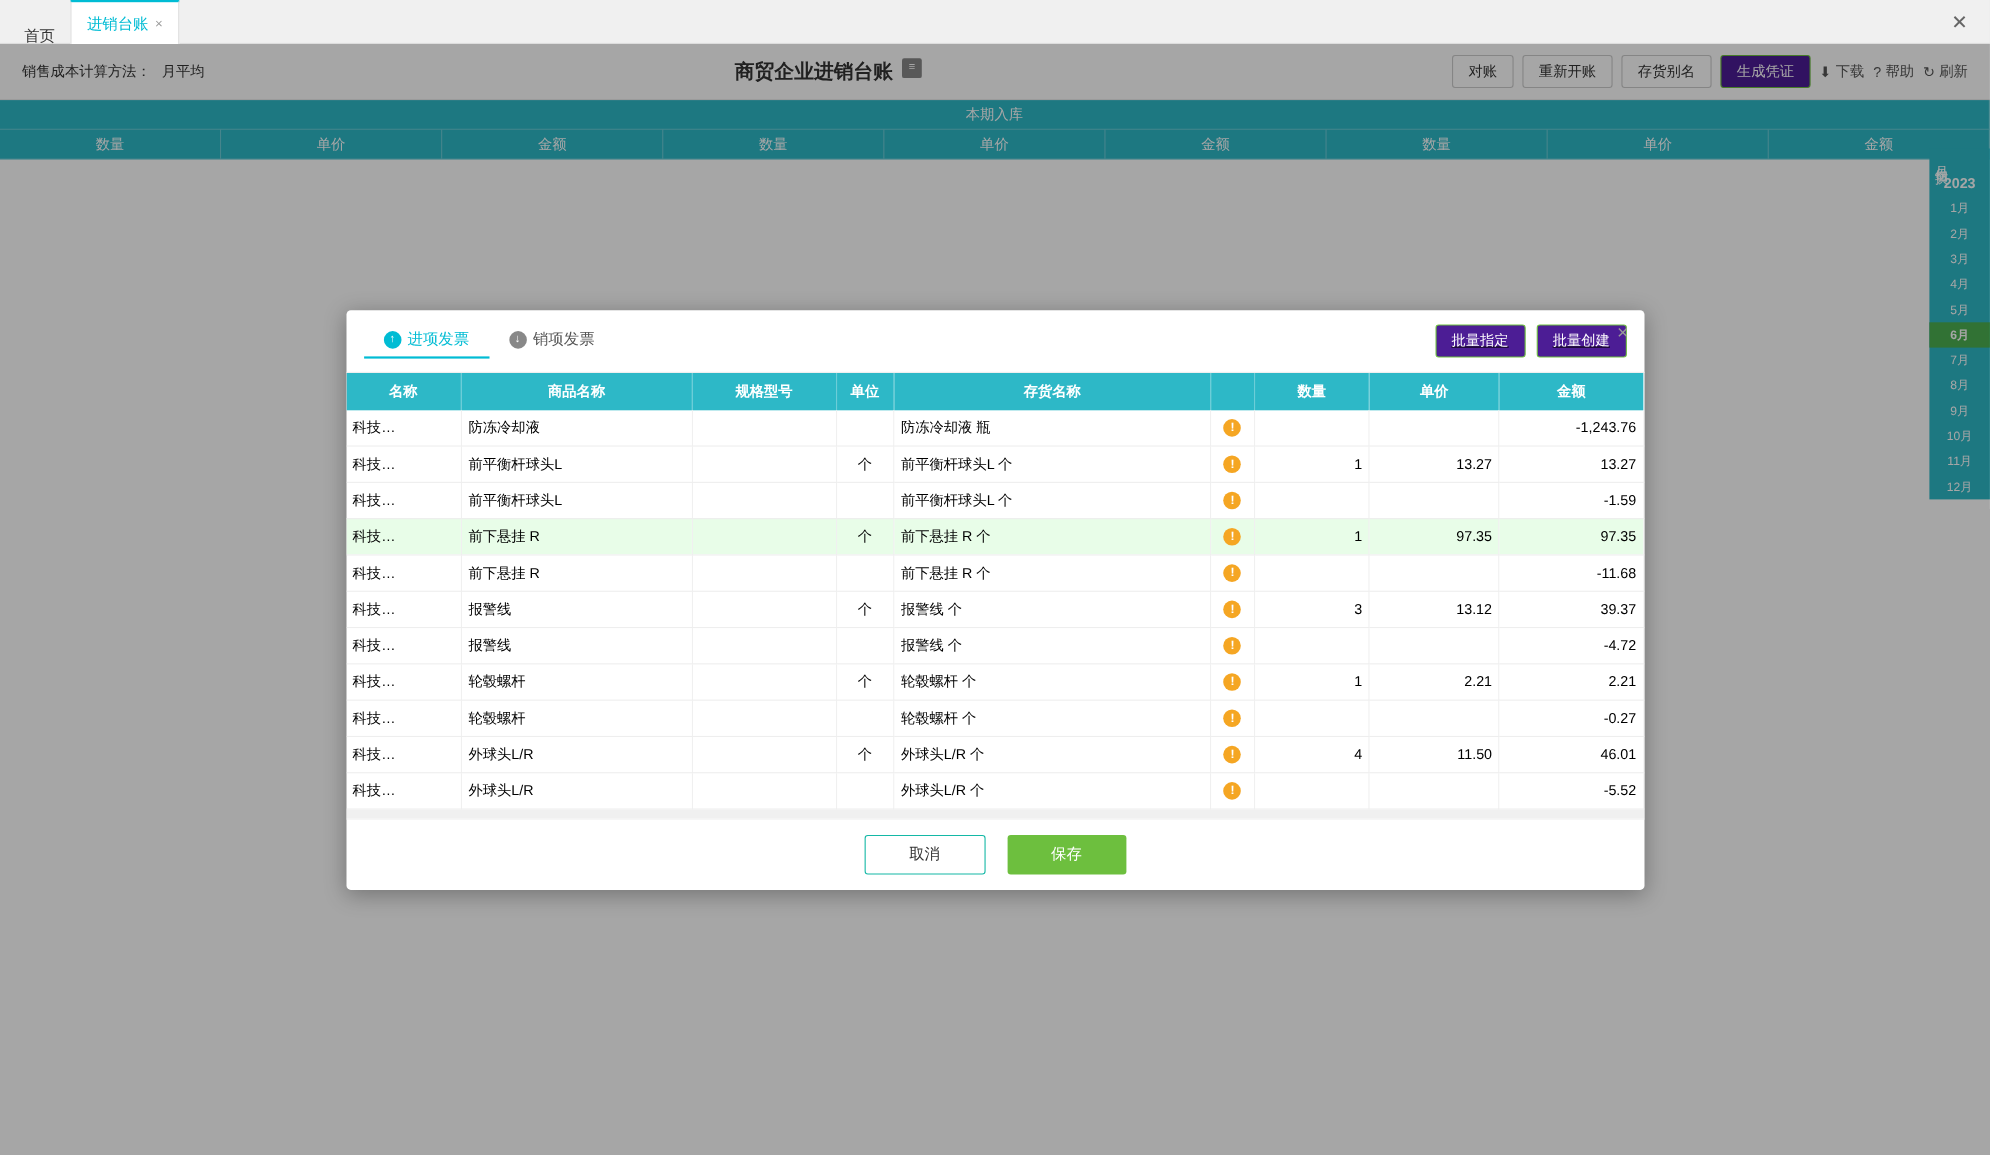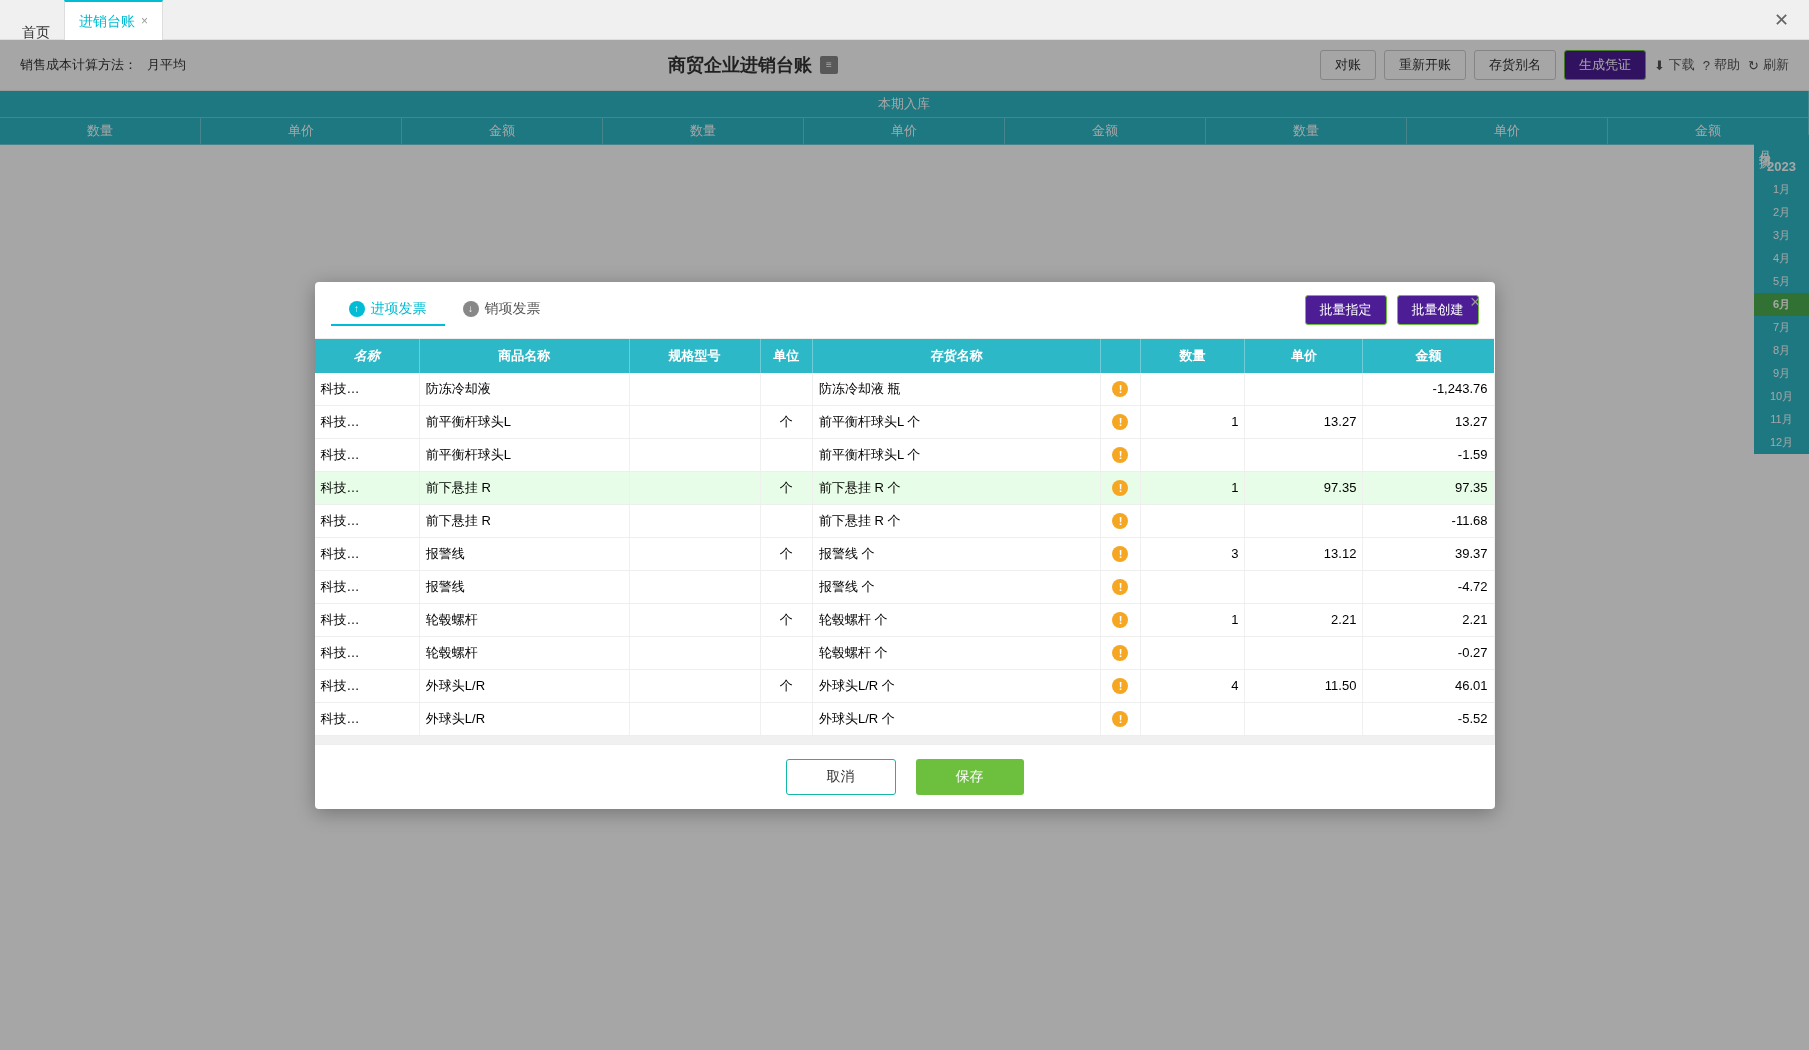--- a/index.html
+++ b/index.html
@@ -75,21 +75,21 @@
       font-size: 13px;
       color: #333;
     }
     .page-header .page-title {
       flex: 1;
       text-align: center;
       font-size: 18px;
       font-weight: bold;
       color: #333;
       display: flex;
-      align-items: center;
+      align-items: flex-start;
       justify-content: center;
       gap: 8px;
     }
     .page-header .header-btns {
       display: flex;
       gap: 8px;
     }
     .btn {
       padding: 5px 14px;
       border-radius: 3px;
@@ -187,20 +187,21 @@
       display: inline-flex;
       align-items: center;
       justify-content: center;
       color: #fff;
       font-size: 10px;
     }
     .modal-header-actions {
       margin-left: auto;
       display: flex;
       gap: 10px;
+      text-decoration: underline;
     }
     .modal-close {
       position: absolute;
       top: 10px;
       right: 14px;
       font-size: 18px;
       color: #999;
       cursor: pointer;
       background: none;
       border: none;
@@ -419,21 +420,21 @@
           <button class="btn green">批量指定</button>
           <button class="btn green">批量创建</button>
         </div>
         <button class="modal-close">×</button>
       </div>
 
       <div class="modal-table">
         <table>
           <thead>
             <tr>
-              <th style="width:80px;font-style:italic;">名称</th>
+              <th style="width:80px;">名称</th>
               <th style="width:160px;">商品名称</th>
               <th style="width:100px;">规格型号</th>
               <th style="width:40px;">单位</th>
               <th style="width:220px;">存货名称</th>
               <th style="width:30px;"></th>
               <th style="width:80px;">数量</th>
               <th style="width:90px;">单价</th>
               <th style="width:100px;">金额</th>
             </tr>
           </thead>

